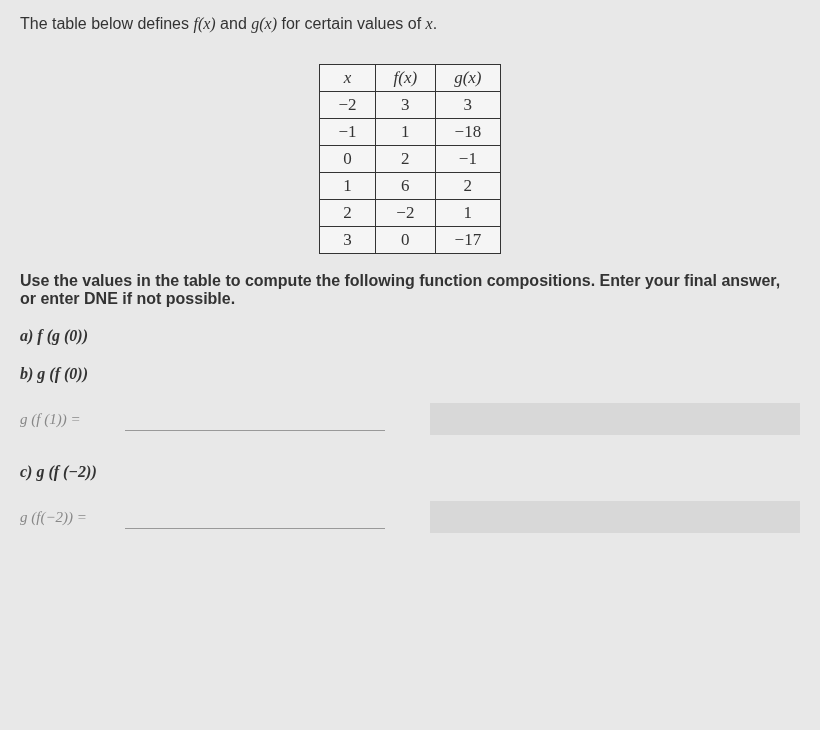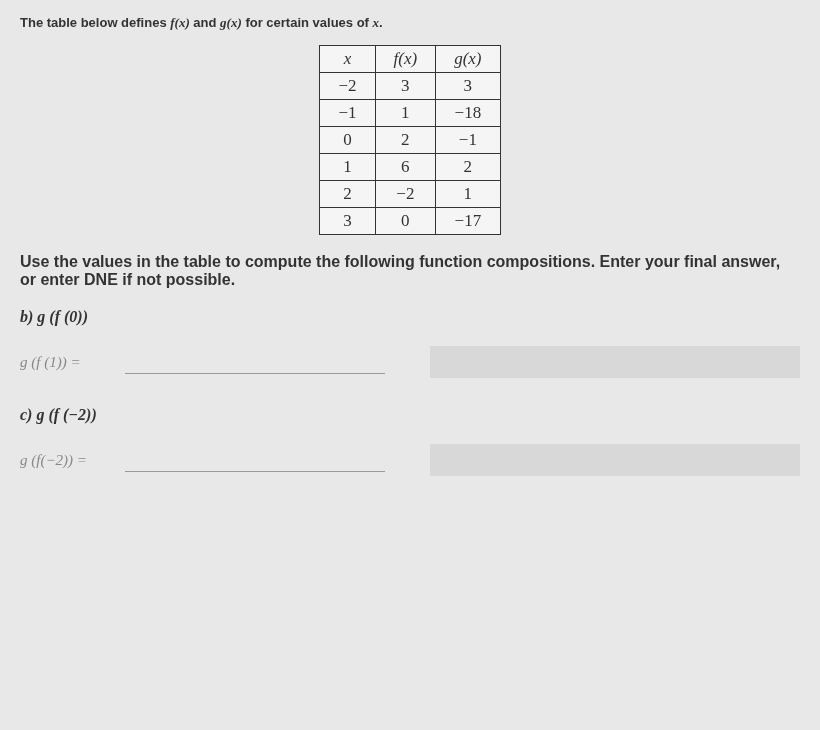--- a/index.html
+++ b/index.html
@@ -9,23 +9,23 @@
     }
     body {
       font-family: Arial, Helvetica, sans-serif;
       background: #e8e8e8;
       width: 820px;
       height: 730px;
       padding: 15px 20px;
       color: #333;
     }
     .intro-text {
-      font-size: 13px;
-      margin-bottom: 14px;
-      font-weight: bold;
+      font-size: 16px;
+      margin-bottom: 31px;
+      font-weight: normal;
     }
     .math-var {
       font-family: 'Times New Roman', serif;
       font-style: italic;
     }
     .table-container {
       display: flex;
       justify-content: center;
       margin-bottom: 18px;
     }
@@ -137,20 +137,21 @@
       <td>0</td>
       <td>−17</td>
     </tr>
   </tbody>
     </table>
 </div>
 
 <div class="instructions">Use the values in the table to compute the following function compositions. Enter your final answer, or enter DNE if not possible.</div>
 
 <div class="question-block">
+  <div class="question-label math-var">a) f (g (0))</div>
 </div>
 
 <div class="question-block">
   <div class="question-label math-var">b) g (f (0))</div>
   <div class="answer-row">
     <span class="answer-prompt">g (f (1)) =</span>
     <input class="answer-input" type="text" value="" style="">
     <div class="answer-display"></div>
   </div>
 </div>

